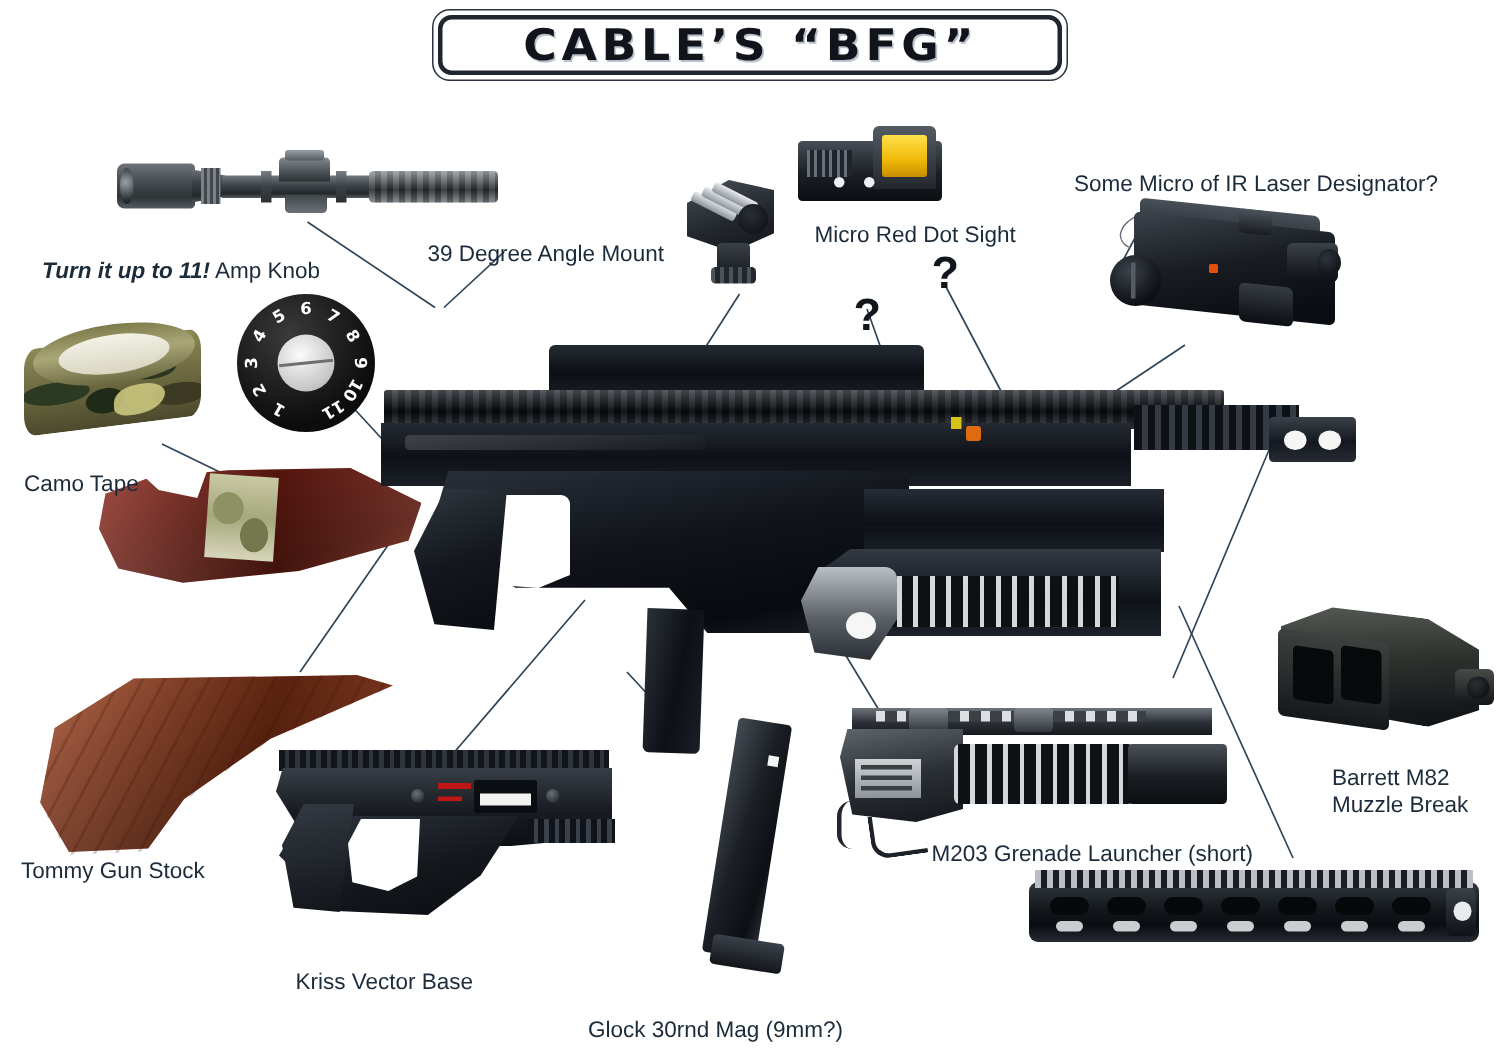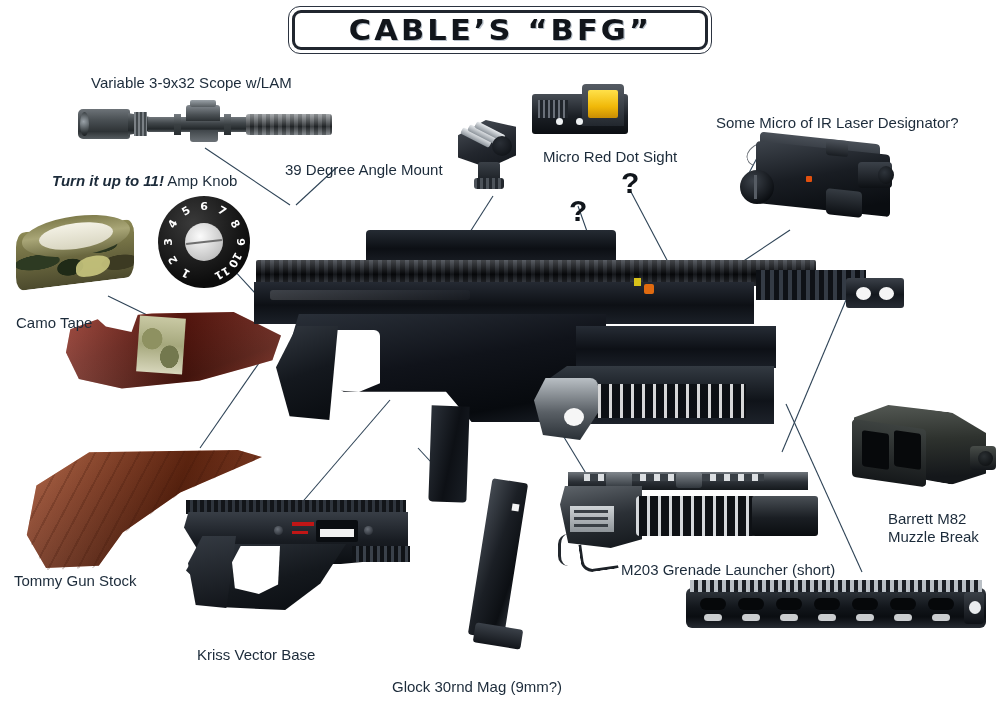--- a/index.html
+++ b/index.html
@@ -473,22 +473,21 @@
     <div class="sh-slot2" style="left:18px"></div>
     <div class="sh-slot2" style="left:56px"></div>
     <div class="sh-slot2" style="left:94px"></div>
     <div class="sh-slot2" style="left:132px"></div>
     <div class="sh-slot2" style="left:170px"></div>
     <div class="sh-slot2" style="left:208px"></div>
     <div class="sh-slot2" style="left:246px"></div>
     <div class="sh-end"></div>
   </div>
 
-  <div class="lbl" style="left:91px;top:74px">Variable 3-9x32 Scope w/LAM</div>
-  <div class="lbl" style="left:52px;top:172px"><span class="ital">Turn it up to 11!</span><span> Amp Knob</span></div>
+  <div class="lbl" style="left:28px;top:172px"><span class="ital">Turn it up to 11!</span><span> Amp Knob</span></div>
   <div class="lbl" style="left:16px;top:314px">Camo Tape</div>
   <div class="lbl" style="left:285px;top:161px">39 Degree Angle Mount</div>
   <div class="lbl" style="left:543px;top:148px">Micro Red Dot Sight</div>
   <div class="lbl" style="left:716px;top:114px">Some Micro of IR Laser Designator?</div>
   <div class="lbl" style="left:14px;top:572px">Tommy Gun Stock</div>
   <div class="lbl" style="left:197px;top:646px">Kriss Vector Base</div>
   <div class="lbl" style="left:392px;top:678px">Glock 30rnd Mag (9mm?)</div>
   <div class="lbl" style="left:621px;top:561px">M203 Grenade Launcher (short)</div>
   <div class="lbl" style="left:888px;top:510px">Barrett M82</div>
   <div class="lbl" style="left:888px;top:528px">Muzzle Break</div>

